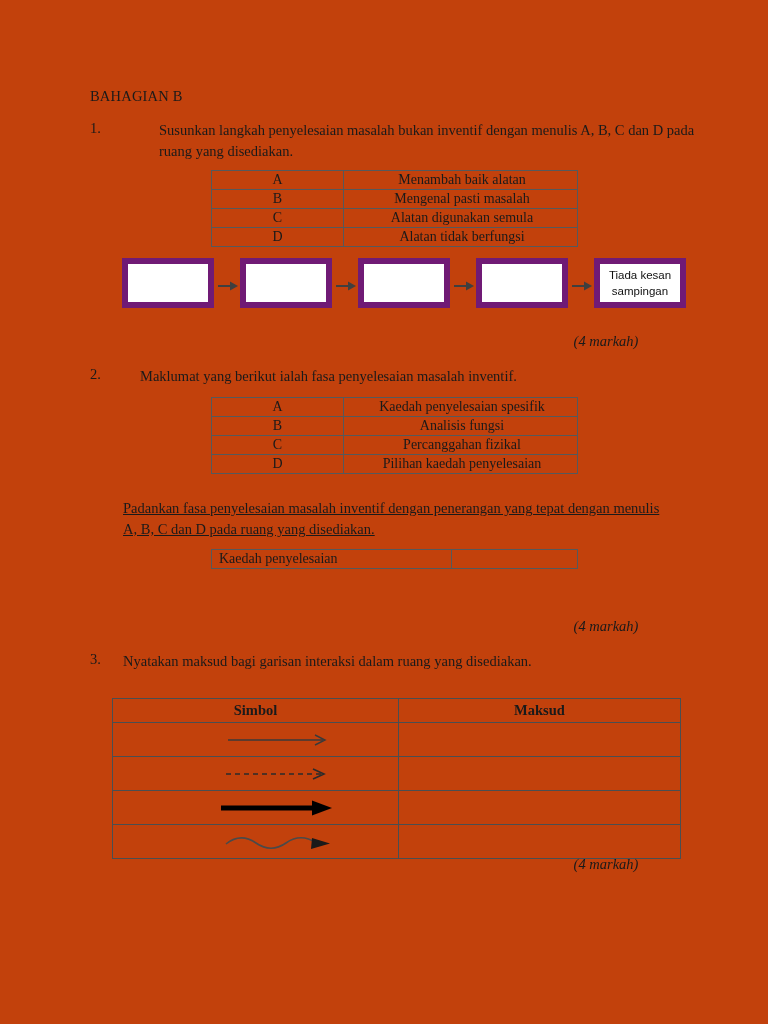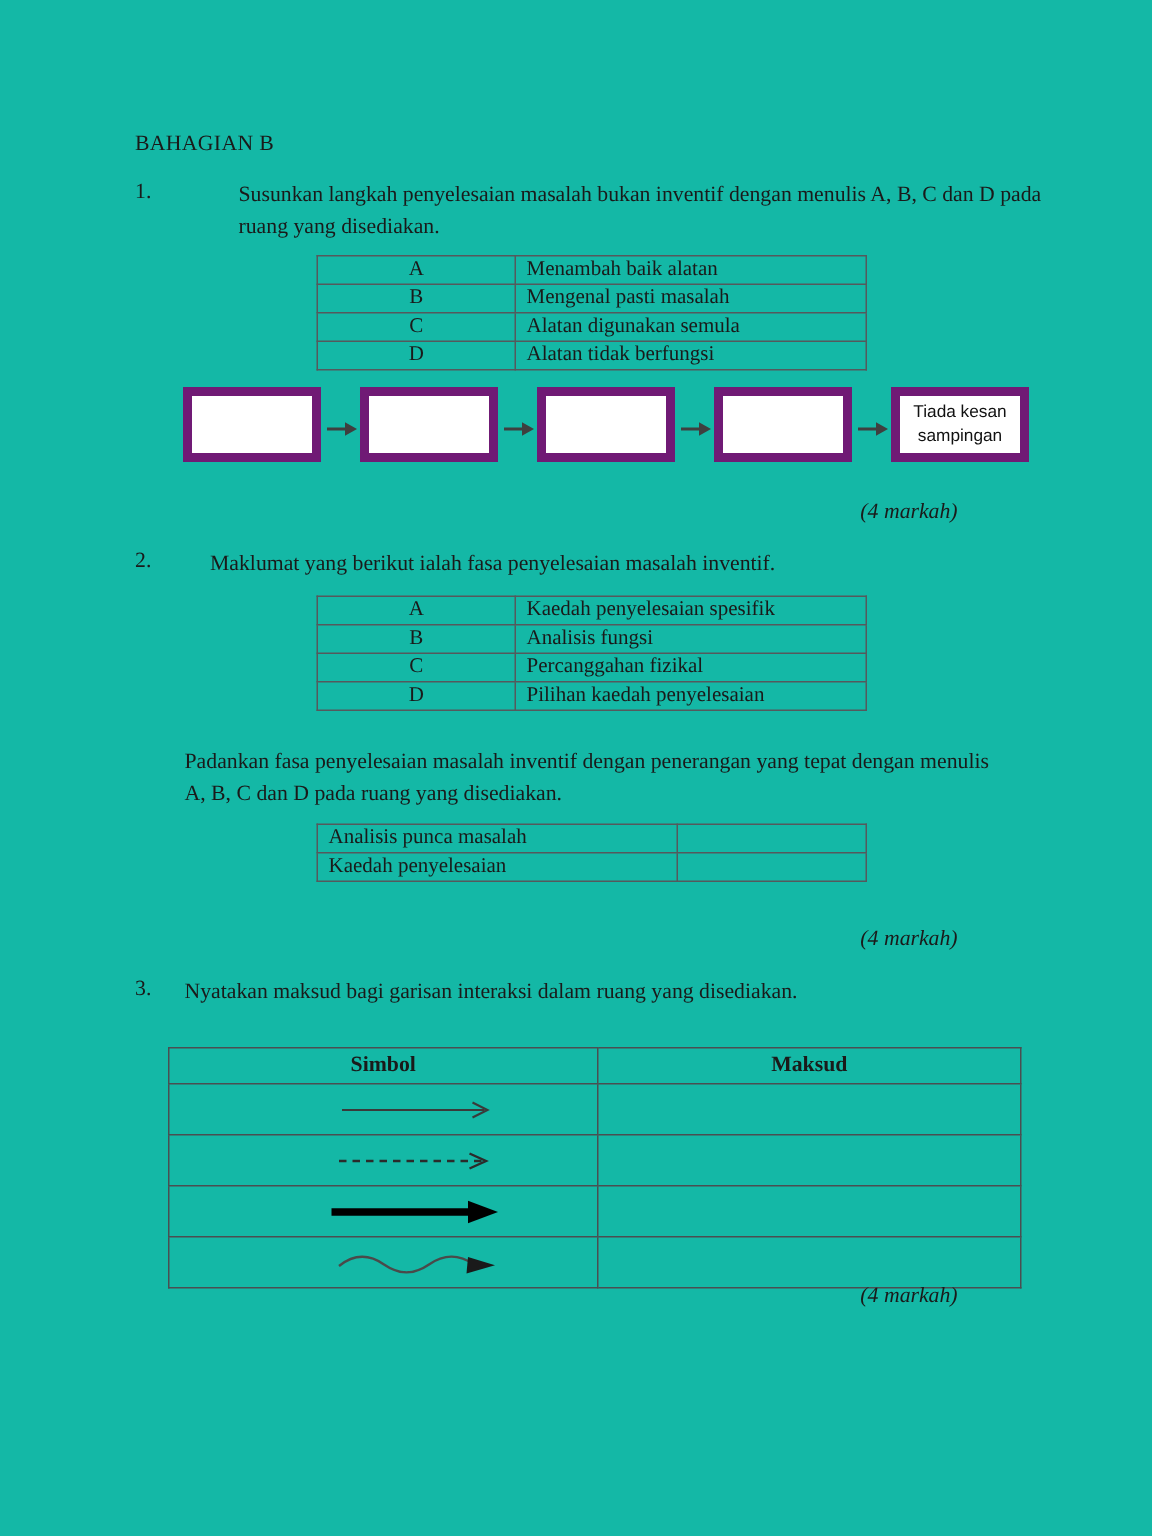--- a/index.html
+++ b/index.html
@@ -11,21 +11,21 @@
     width: 768px;
     height: 1024px;
     position: relative;
     font-family: "Liberation Serif", "DejaVu Serif", serif;
     color: #1a1a1a;
     overflow: hidden;
   }
   .page {
     position: absolute;
     inset: 0;
-    background: #14b8a6;
+    background: #c2410c;
   }
 
   
   .section-title {
     position: absolute;
     left: 90px;
     top: 88px;
     font-size: 14.5px;
     letter-spacing: 0.2px;
   }
@@ -57,21 +57,21 @@
     height: 16px;
     padding: 1px 4px;
     line-height: 16px;
   }
   .opt-table td.letter {
     width: 123px;
     text-align: center;
   }
   .opt-table td.desc {
     width: 222px;
-    text-align: left;
+    text-align: center;
     padding-left: 7px;
   }
 
   
   .match-table {
     position: absolute;
     border-collapse: collapse;
     table-layout: fixed;
   }
   .match-table td {
@@ -259,28 +259,24 @@
         <td class="letter">C</td>
         <td class="desc">Percanggahan fizikal</td>
       </tr>
       <tr>
         <td class="letter">D</td>
         <td class="desc">Pilihan kaedah penyelesaian</td>
       </tr>
     </tbody>
   </table>
 
-  <div class="q-body" style="left:123px; top:498px; width:548px;">Padankan fasa penyelesaian masalah inventif dengan penerangan yang tepat dengan menulis A, B, C dan D pada ruang yang disediakan.</div>
+  <div class="q-body" style="left:123px; top:498px; width:548px;text-decoration:underline;">Padankan fasa penyelesaian masalah inventif dengan penerangan yang tepat dengan menulis A, B, C dan D pada ruang yang disediakan.</div>
 
   <table class="match-table" style="left:211px; top:549px;">
     <tbody>
-      <tr>
-        <td class="label">Analisis punca masalah</td>
-        <td class="blank"></td>
-      </tr>
       <tr>
         <td class="label">Kaedah penyelesaian</td>
         <td class="blank"></td>
       </tr>
     </tbody>
   </table>
 
   <div class="marks" style="left:531px; top:618px; width:150px;">(4 markah)</div>
 
   <div class="q-num" style="left:90px; top:651px;">3.</div>

